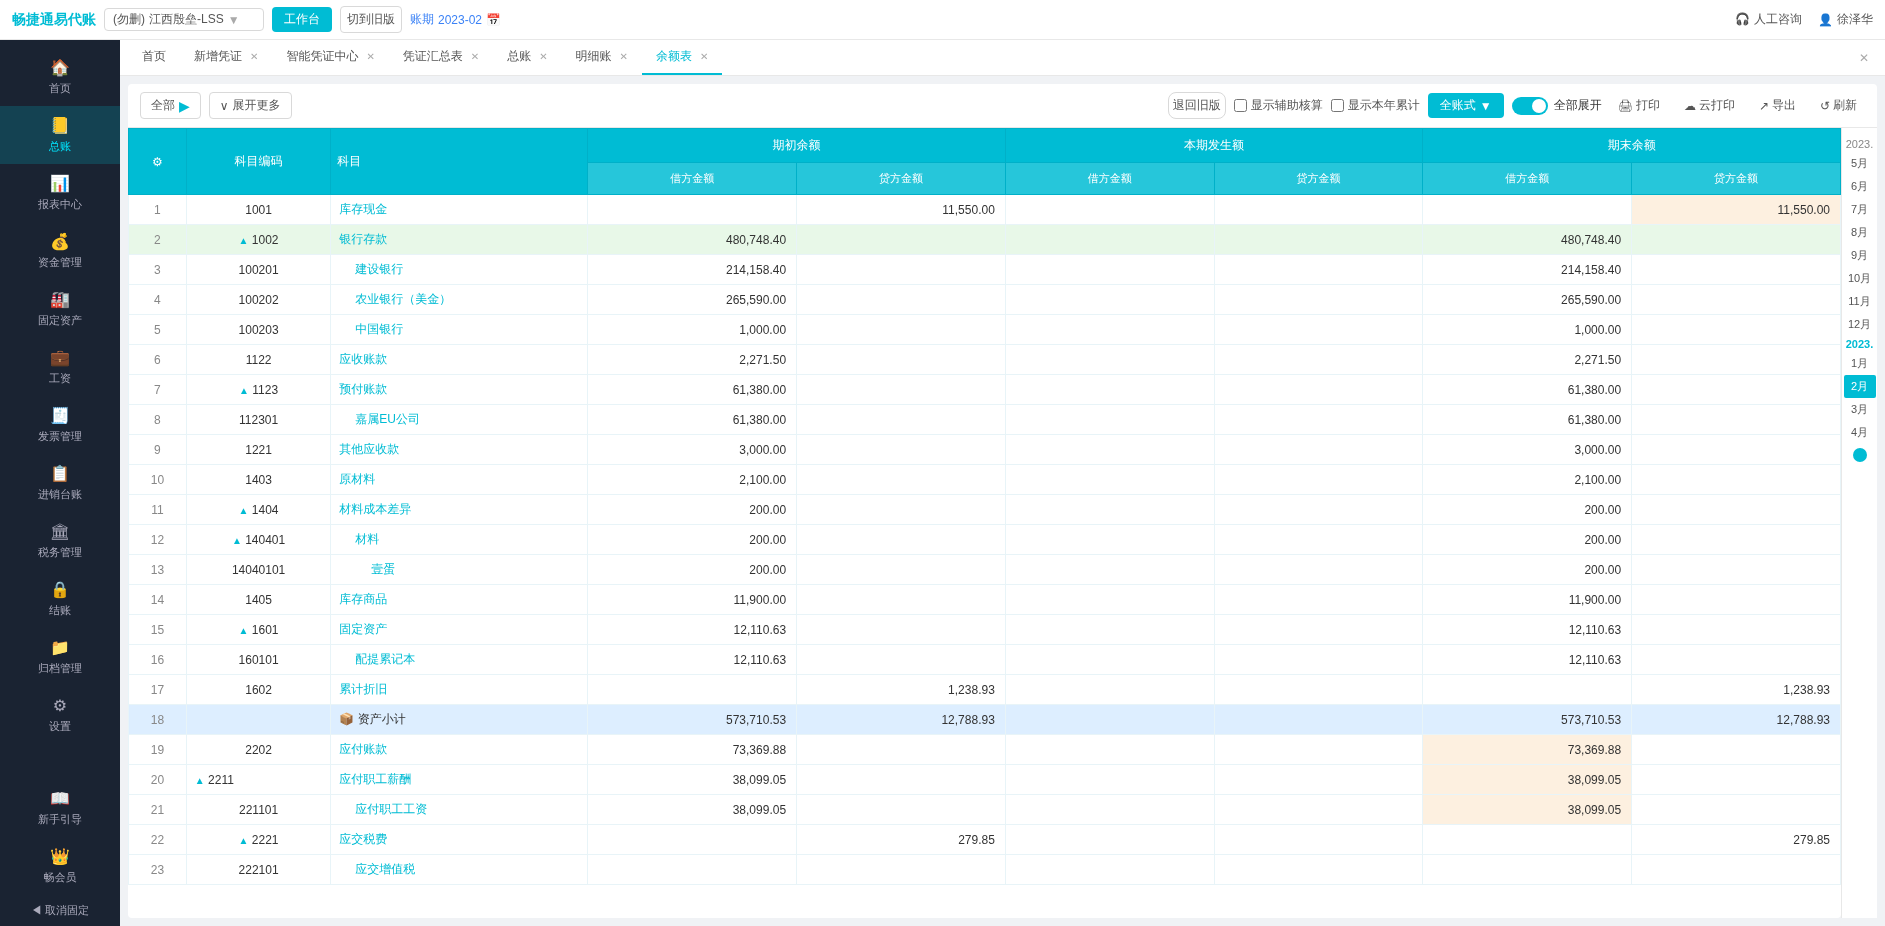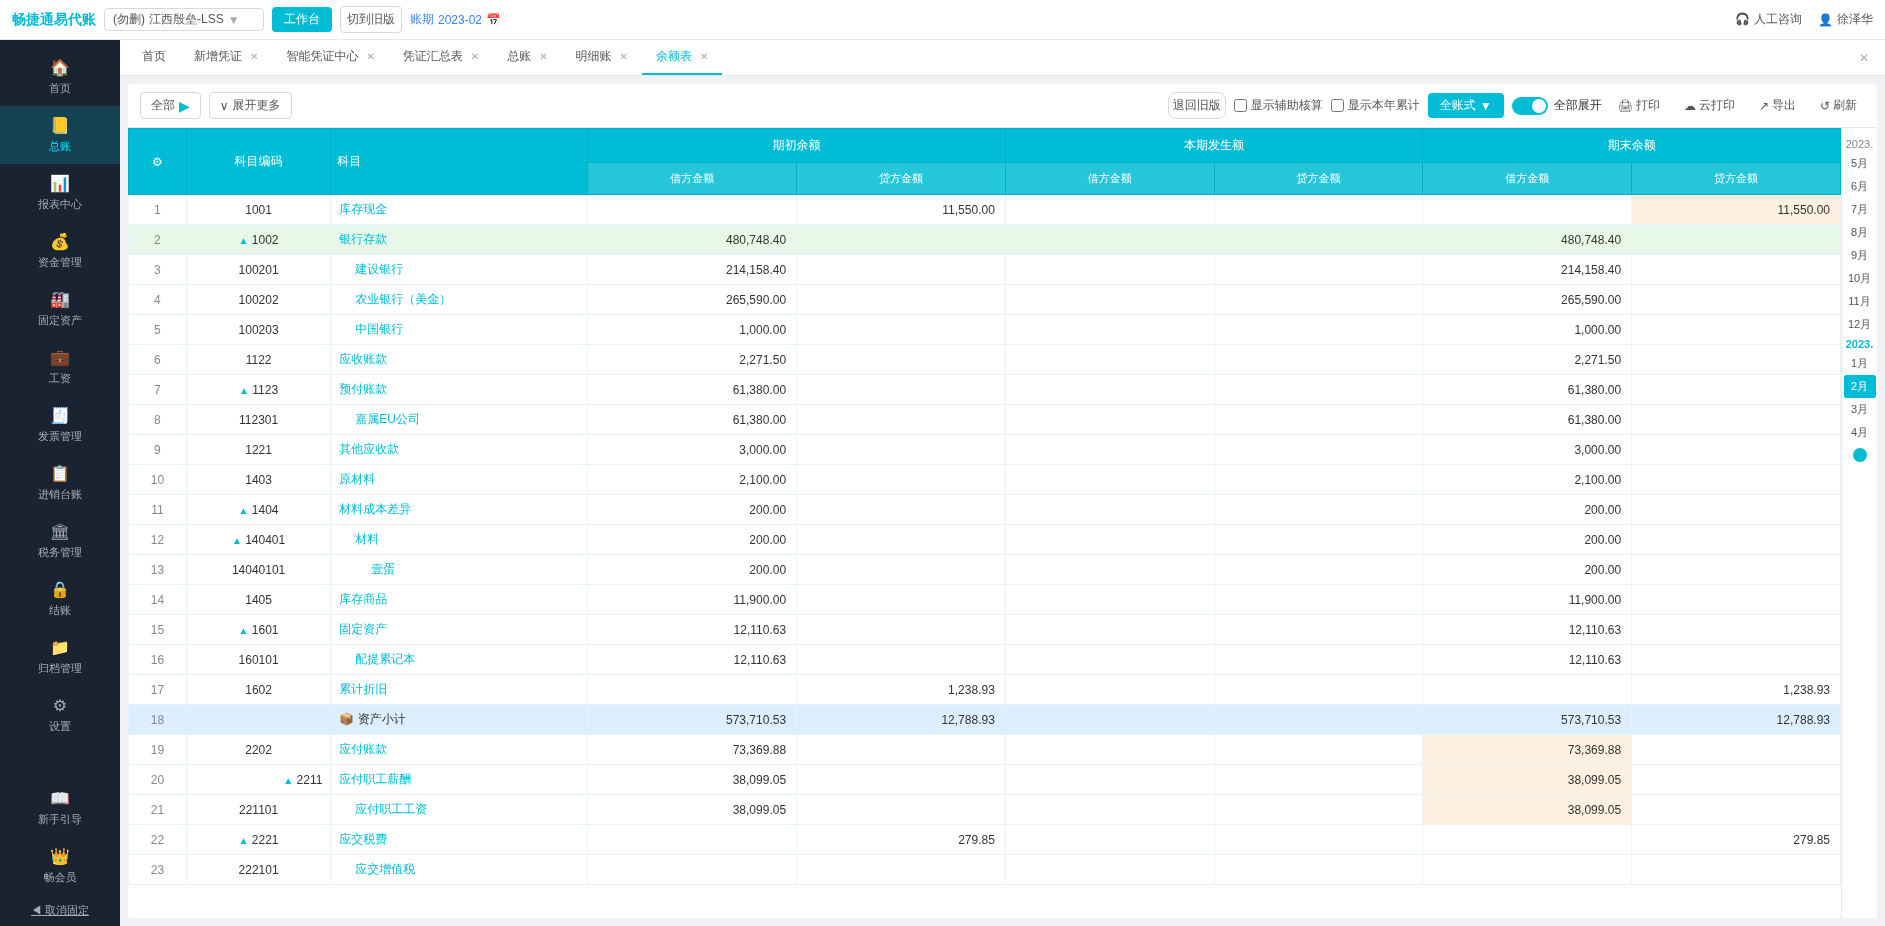--- a/index.html
+++ b/index.html
@@ -18,21 +18,21 @@
 
     
     .main-layout { display: flex; height: calc(100vh - 40px); }
 
     
     .sidebar { width: 120px; background: #1a2332; color: #fff; display: flex; flex-direction: column; align-items: center; padding-top: 8px; flex-shrink: 0; }
     .sidebar-item { width: 100%; display: flex; flex-direction: column; align-items: center; padding: 10px 0; cursor: pointer; font-size: 11px; color: #aab; gap: 4px; }
     .sidebar-item.active { background: rgba(0,188,212,0.2); color: #00e5ff; }
     .sidebar-item .icon { font-size: 16px; }
     .sidebar-bottom { margin-top: auto; width: 100%; }
-    .sidebar-item-bottom { width: 100%; display: flex; flex-direction: column; align-items: center; padding: 8px 12px; cursor: pointer; font-size: 11px; color: #aab; gap: 3px; text-decoration: underline; }
+    .sidebar-item-bottom { width: 100%; display: flex; flex-direction: column; align-items: center; padding: 8px 12px; cursor: pointer; font-size: 11px; color: #aab; gap: 3px; }
 
     
     .content-area { flex: 1; display: flex; flex-direction: column; overflow: hidden; background: #f0f2f5; }
 
     
     .tab-bar { background: #fff; display: flex; align-items: center; padding: 0 8px; border-bottom: 1px solid #e8e8e8; min-height: 36px; flex-shrink: 0; }
     .tab { display: flex; align-items: center; padding: 8px 14px; font-size: 12px; cursor: pointer; color: #555; border-bottom: 2px solid transparent; gap: 4px; white-space: nowrap; }
     .tab.active { color: #00bcd4; border-bottom: 2px solid #00bcd4; }
     .tab .close-x { color: #aaa; font-size: 10px; margin-left: 4px; }
 
@@ -479,21 +479,21 @@
                   <td style="text-align: left; padding-left: 8px;"><a class="link-text" href="#">应付账款</a></td>
                   <td class="amount" style="text-align: right; padding-right: 10px;">73,369.88</td>
                   <td class="amount" style="text-align: right; padding-right: 10px;"></td>
                   <td class="amount" style="text-align: right; padding-right: 10px;"></td>
                   <td class="amount" style="text-align: right; padding-right: 10px;"></td>
                   <td class="amount" style="text-align: right; padding-right: 10px; background: rgb(253, 240, 224);">73,369.88</td>
                   <td class="amount" style="text-align: right; padding-right: 10px;"></td>
                 </tr>
                 <tr>
                   <td class="row-num">20</td>
-                  <td style="text-align: right;"><span style="color:#00bcd4; font-size:10px;">▲</span> 2211</td>
+                  <td style="text-align: left;"><span style="color:#00bcd4; font-size:10px;">▲</span> 2211</td>
                   <td style="text-align: left; padding-left: 8px; margin-top: 17px;"><a class="link-text" href="#">应付职工薪酬</a></td>
                   <td class="amount" style="text-align: right; padding-right: 10px;">38,099.05</td>
                   <td class="amount" style="text-align: right; padding-right: 10px;"></td>
                   <td class="amount" style="text-align: right; padding-right: 10px;"></td>
                   <td class="amount" style="text-align: right; padding-right: 10px;"></td>
                   <td class="amount" style="text-align: right; padding-right: 10px; background: rgb(253, 240, 224);">38,099.05</td>
                   <td class="amount" style="text-align: right; padding-right: 10px;"></td>
                 </tr>
                 <tr>
                   <td class="row-num">21</td>

